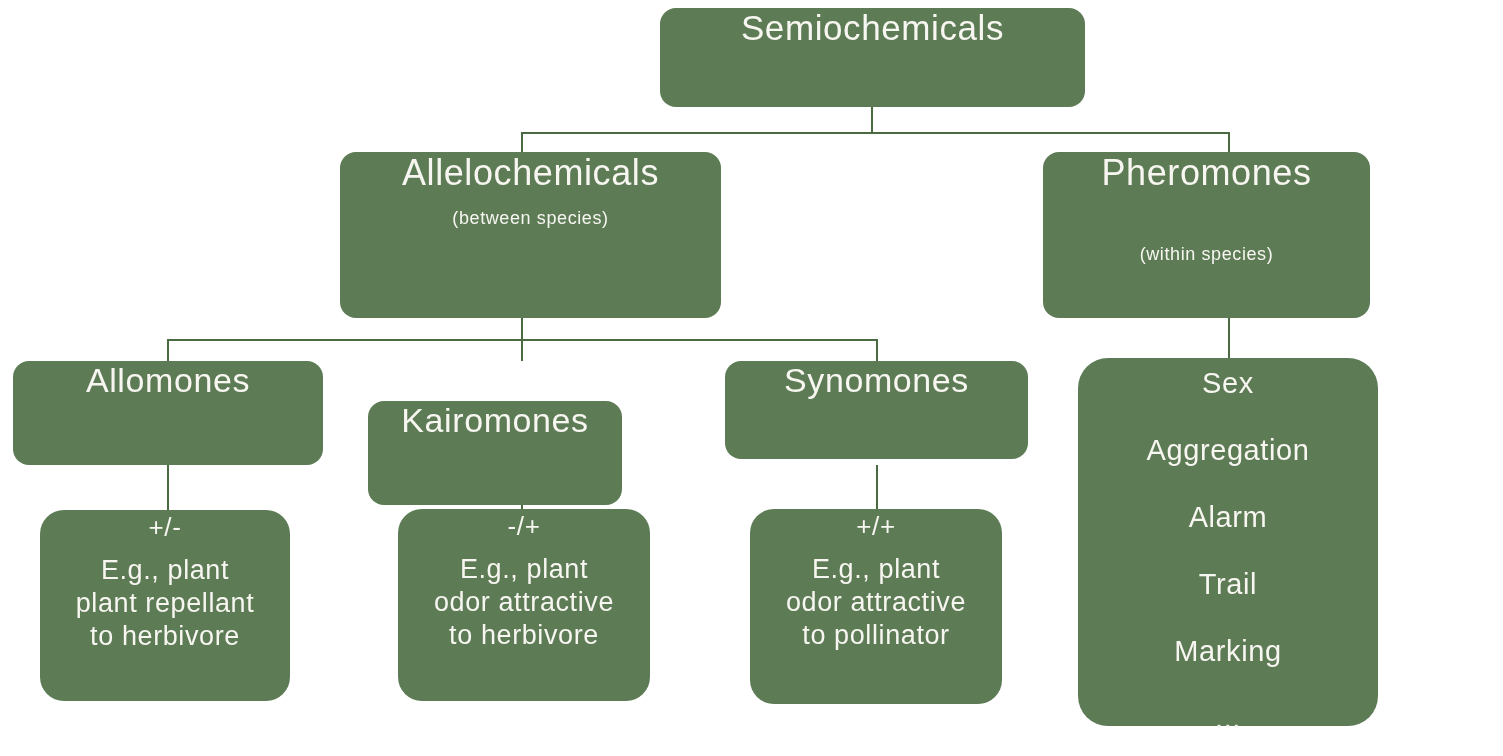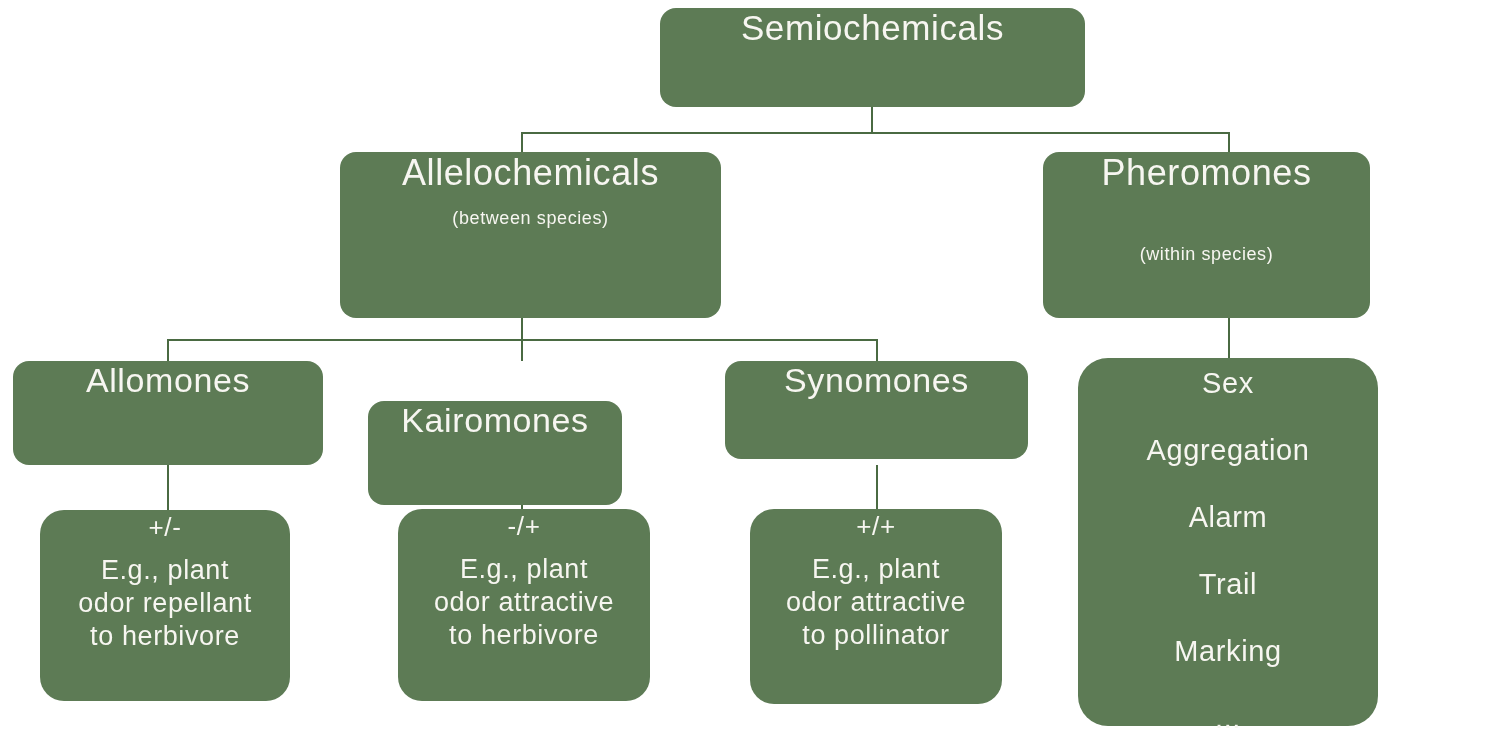--- a/index.html
+++ b/index.html
@@ -82,21 +82,21 @@
   <div class="box r16" style="left:368px; top:361px; width:254px; height:104px;margin-top:40px;">
     <div class="title-md">Kairomones</div>
   </div>
   <div class="box r16" style="left:725px; top:361px; width:303px; height:98px;">
     <div class="title-md">Synomones</div>
   </div>
 
   <div class="box r24" style="left:40px; top:510px; width:250px; height:191px;">
     <div class="example-sign">+/-</div>
     <div class="example-line">E.g., plant</div>
-    <div class="example-line">odor repellant</div>
+    <div class="example-line">plant repellant</div>
     <div class="example-line">to herbivore</div>
   </div>
 
   <div class="box r24" style="left:398px; top:509px; width:252px; height:192px;">
     <div class="example-sign">-/+</div>
     <div class="example-line">E.g., plant</div>
     <div class="example-line">odor attractive</div>
     <div class="example-line">to herbivore</div>
   </div>
 

